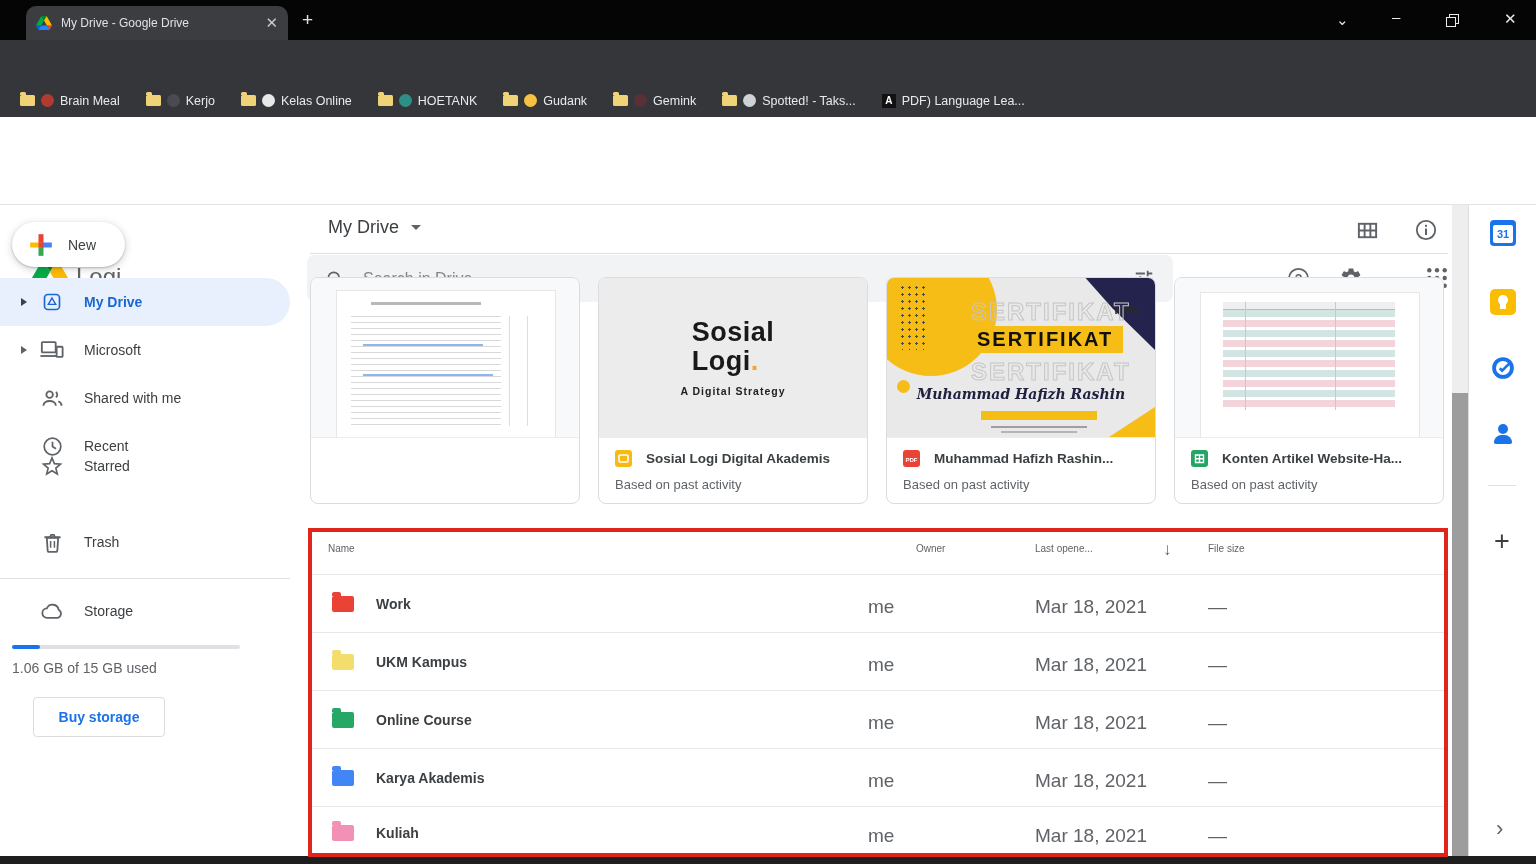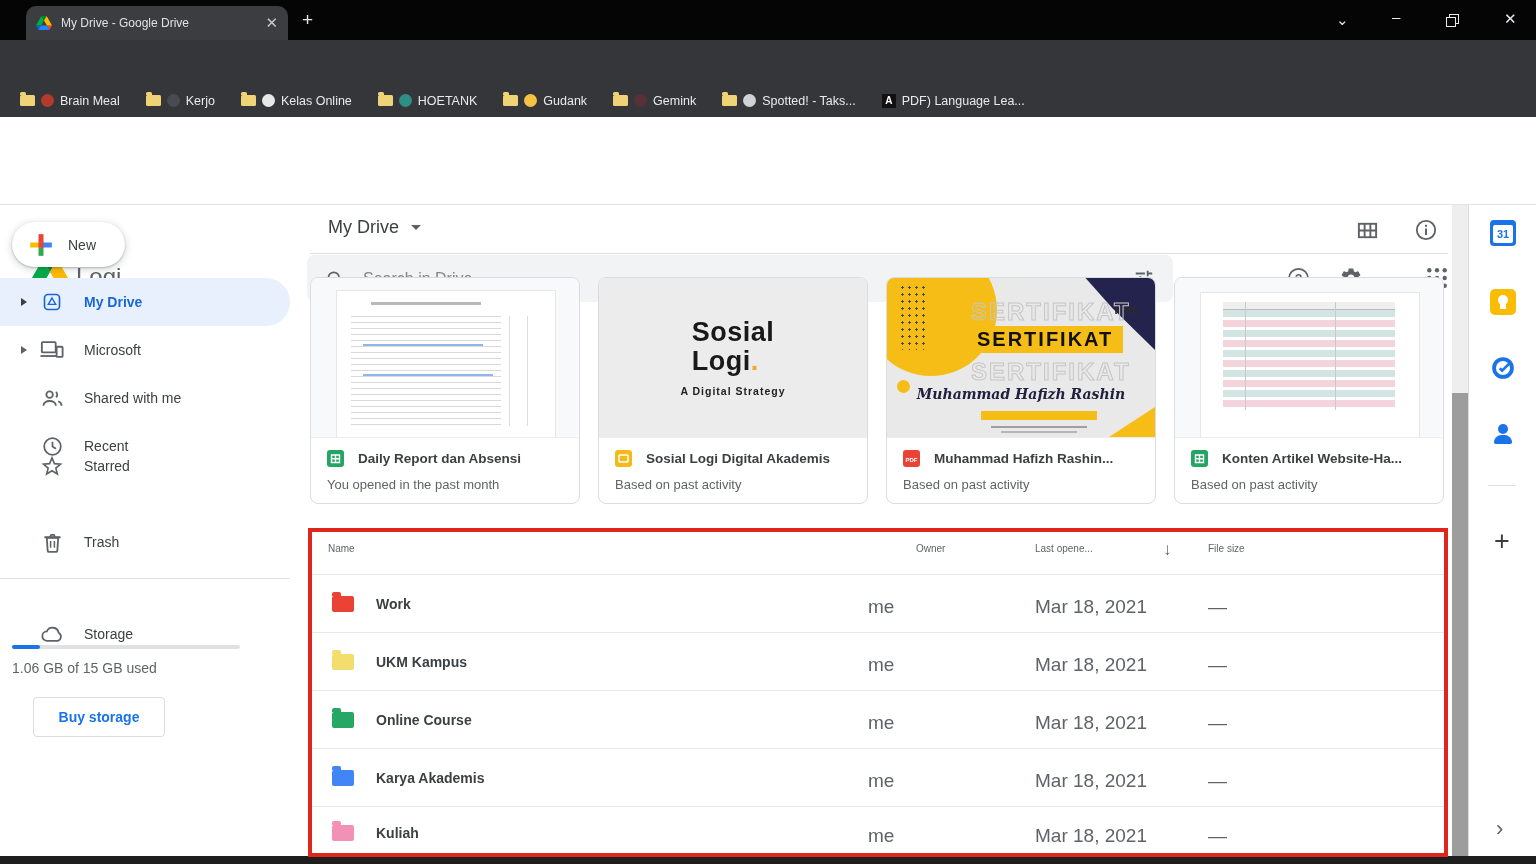--- a/index.html
+++ b/index.html
@@ -330,21 +330,21 @@
         <path d="M4 6h12l-.9 13.5a1.5 1.5 0 0 1-1.5 1.4H6.4a1.5 1.5 0 0 1-1.5-1.4z" fill="none" stroke="#5f6368" stroke-width="1.9"></path>
         <path d="M1.5 5.5h17M7.5 5l1-2h3l1 2" fill="none" stroke="#5f6368" stroke-width="1.9"></path>
         <path d="M8 9.5v7M12 9.5v7" stroke="#5f6368" stroke-width="1.6"></path>
       </svg>
     </span>
   <span>Trash</span>
 </div>
 
 <div class="a sdivider"></div>
 
-<div class="a sitem noexp" style="top:610px">
+<div class="a sitem noexp" style="top:587px">
   <span class="ic">
       <svg width="25" height="18" viewBox="0 0 27 19">
         <path d="M21 8.2a7 7 0 0 0-13.3-1.6A5.3 5.3 0 0 0 8.2 17.2H20a4.9 4.9 0 0 0 1-9z" fill="none" stroke="#5f6368" stroke-width="2"></path>
       </svg>
     </span>
   <span>Storage</span>
 </div>
 <div class="a progress">
     <i style="width:28px"></i>
   </div>
@@ -370,29 +370,20 @@
 
 <div class="a card" style="left:310px">
   <div class="thumb" style="background:#f8f9fa">
     <div class="page" style="left:25px;top:12px;width:218px;height:147px"></div>
     <div class="lines" style="left:40px;top:38px;width:150px;height:110px;opacity:.7"></div>
     <div class="a" style="left:198px;top:38px;width:1px;height:110px;background:#ddd"></div>
     <div class="a" style="left:216px;top:38px;width:1px;height:110px;background:#ddd"></div>
     <div class="a" style="left:60px;top:24px;width:110px;height:3px;background:#b9b9b9"></div>
     <div class="a" style="left:52px;top:66px;width:120px;height:2px;background:#8fb4f0"></div>
     <div class="a" style="left:52px;top:96px;width:130px;height:2px;background:#8fb4f0"></div>
-  </div>
-  <div class="cfoot">
-    <span class="cicon"><svg width="17" height="17">
-          <rect width="17" height="17" rx="3" fill="#23a566"></rect>
-          <path d="M4.5 5h8v7.5h-8z" fill="none" stroke="#fff" stroke-width="1.4"></path>
-          <path d="M8.5 5v7.5M4.5 8.7h8" stroke="#fff" stroke-width="1.4"></path>
-        </svg></span>
-    <span class="ctitle2">Daily Report dan Absensi</span>
-    <span class="csub">You opened in the past month</span>
   </div>
 </div>
 
 <div class="a card" style="left:598px">
   <div class="thumb" style="background:#ececec;display:flex;flex-direction:column;align-items:center;justify-content:center">
     <div style="font-size:27px;font-weight:bold;color:#191919;line-height:29px;letter-spacing:.5px">
       <div><span>Sosial</span></div>
       <div><span>Logi</span><span style="color:#f5a623">.</span></div>
     </div>
     <div style="font-size:10.5px;font-weight:bold;color:#222;margin-top:9px;letter-spacing:1px">A Digital Strategy</div>

